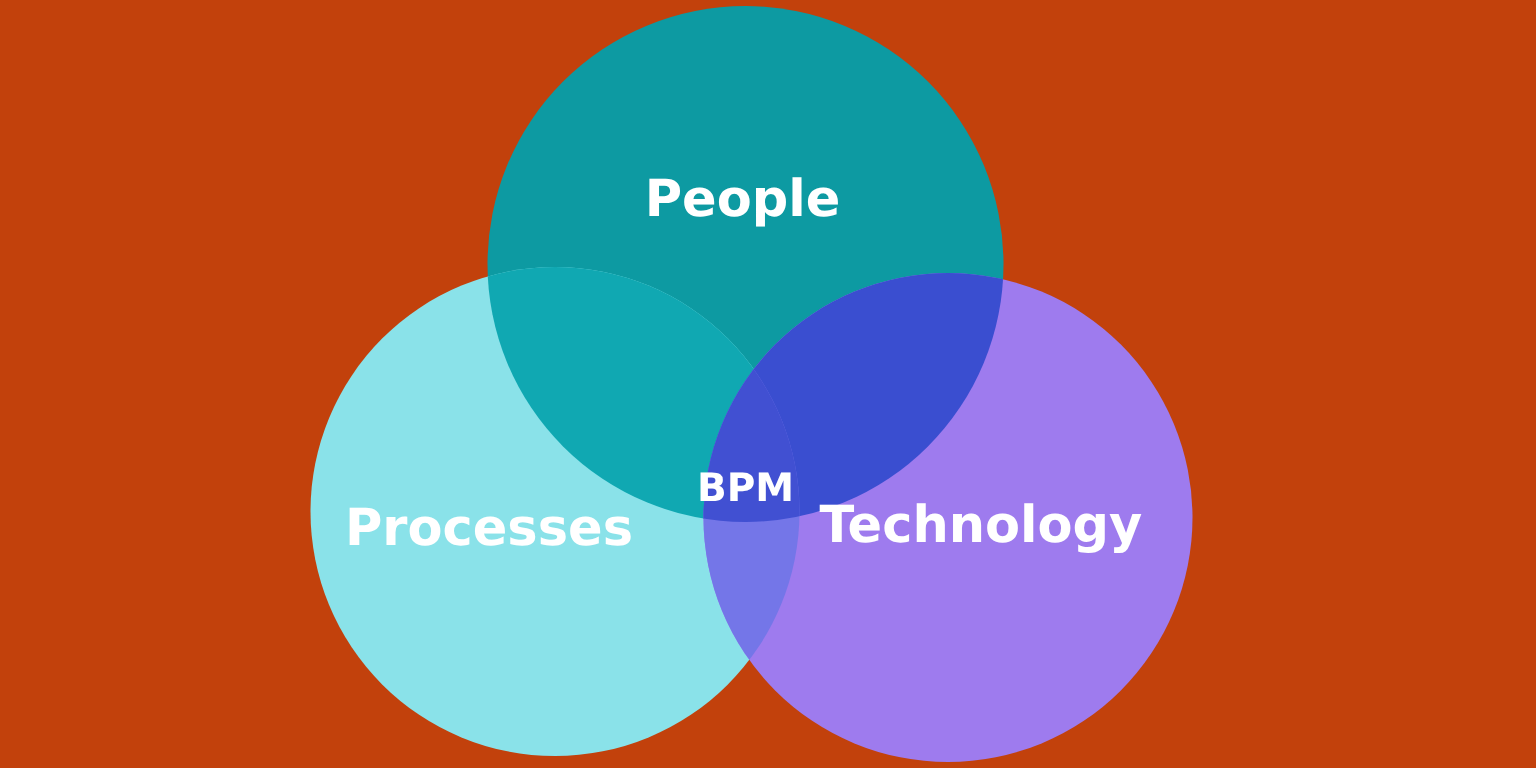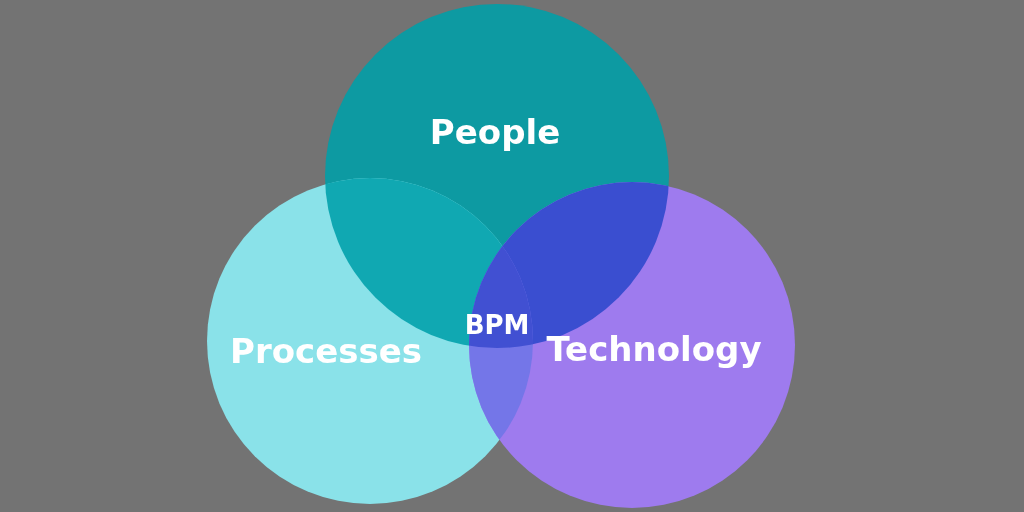--- a/index.html
+++ b/index.html
@@ -8,21 +8,21 @@
     background: #ffffff;
     width: 1024px;
     height: 512px;
     overflow: hidden;
     font-family: "DejaVu Sans", sans-serif;
   }
   .canvas {
     position: relative;
     width: 1024px;
     height: 512px;
-    background: #737373;
+    background: #c2410c;
   }
   svg { display: block; }
   .set-label {
     font-family: "DejaVu Sans", "Liberation Sans", sans-serif;
     font-weight: bold;
     font-size: 34px;
     text-anchor: middle;
   }
   .center-label {
     font-family: "DejaVu Sans", "Liberation Sans", sans-serif;

